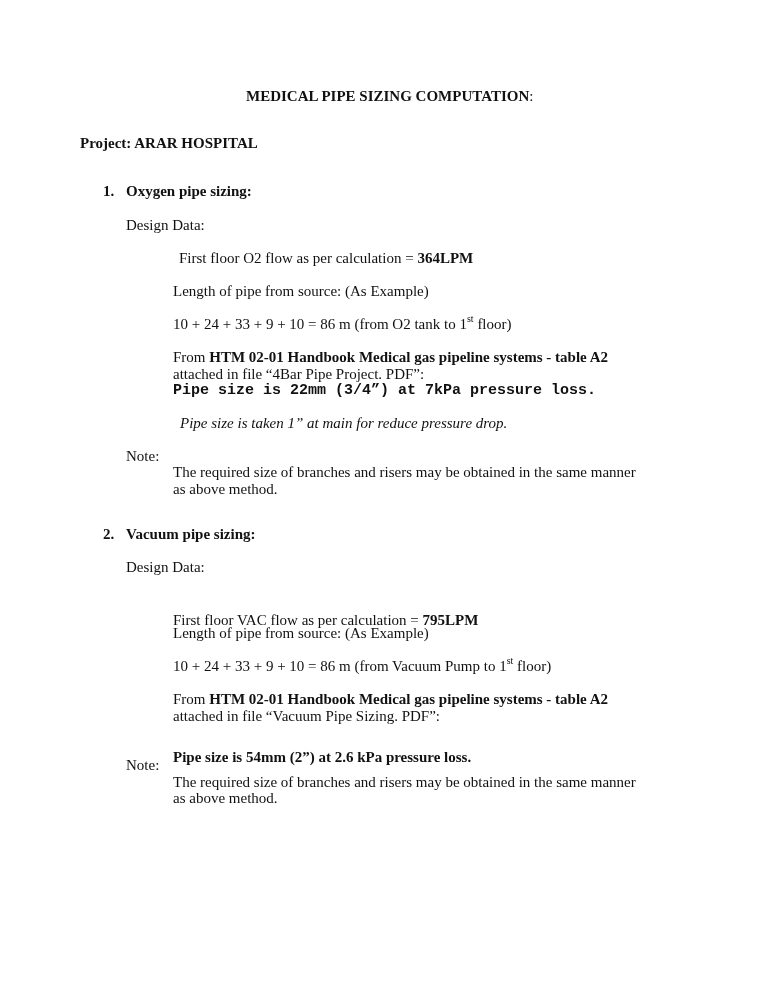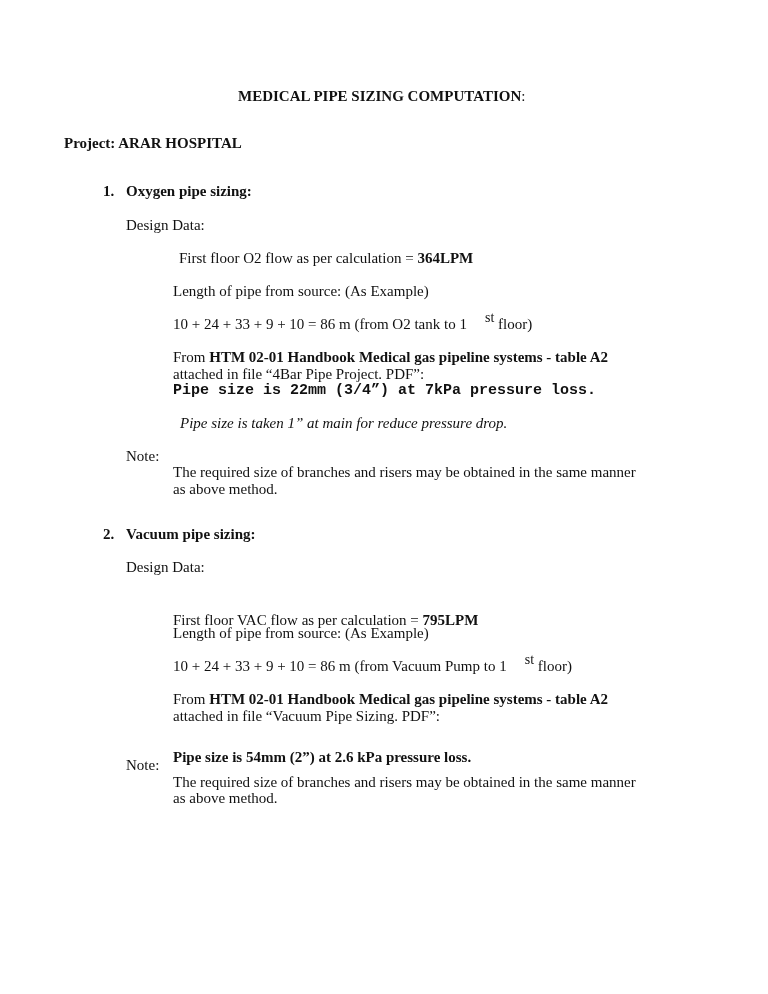--- a/index.html
+++ b/index.html
@@ -3,30 +3,30 @@
 <meta charset="utf-8">
 <style>
   html, body { margin: 0; padding: 0; background: #ffffff; }
   body {
     width: 768px; height: 994px; position: relative; overflow: hidden;
     font-family: "Liberation Serif", serif; font-size: 15px; color: #111111;
   }
   .abs { position: absolute; white-space: nowrap; line-height: 17px; }
   .b { font-weight: bold; }
   .i { font-style: italic; }
-  sup { font-size: 14px; line-height: 0; position: relative; top: -1px; margin-left: 18px; }
+  sup { font-size: 10px; line-height: 0; position: relative; top: -1px; }
 </style>
 </head>
 <body>
 
 <div>
 
-  <div class="abs" style="left:238px; top:88px;"><span class="b">MEDICAL PIPE SIZING COMPUTATION</span><span>:</span></div>
+  <div class="abs" style="left:246px; top:88px;"><span class="b">MEDICAL PIPE SIZING COMPUTATION</span><span>:</span></div>
 
-  <div class="abs b" style="left:64px; top:135px;">Project: ARAR HOSPITAL</div>
+  <div class="abs b" style="left:80px; top:135px;">Project: ARAR HOSPITAL</div>
 
   <div>
     <div class="abs b" style="left:103px; top:183px;">1.</div>
     <div class="abs b" style="left:126px; top:183px;">Oxygen pipe sizing:</div>
     <div class="abs" style="left:126px; top:217px;">Design Data:</div>
     <div class="abs" style="left:179px; top:250px;"><span>First floor O2 flow as per calculation = </span><span class="b">364LPM</span></div>
     <div class="abs" style="left:173px; top:283px;">Length of pipe from source: (As Example)</div>
     <div class="abs" style="left:173px; top:316px;"><span>10 + 24 + 33 + 9 + 10 = 86 m (from O2 tank to 1</span><sup>st</sup><span> floor)</span></div>
     <div class="abs" style="left:173px; top:349px;"><span>From </span><span class="b">HTM 02-01 Handbook Medical gas pipeline systems - table A2</span></div>
     <div class="abs" style="left:173px; top:366px;">attached in file “4Bar Pipe Project. PDF”:</div>

